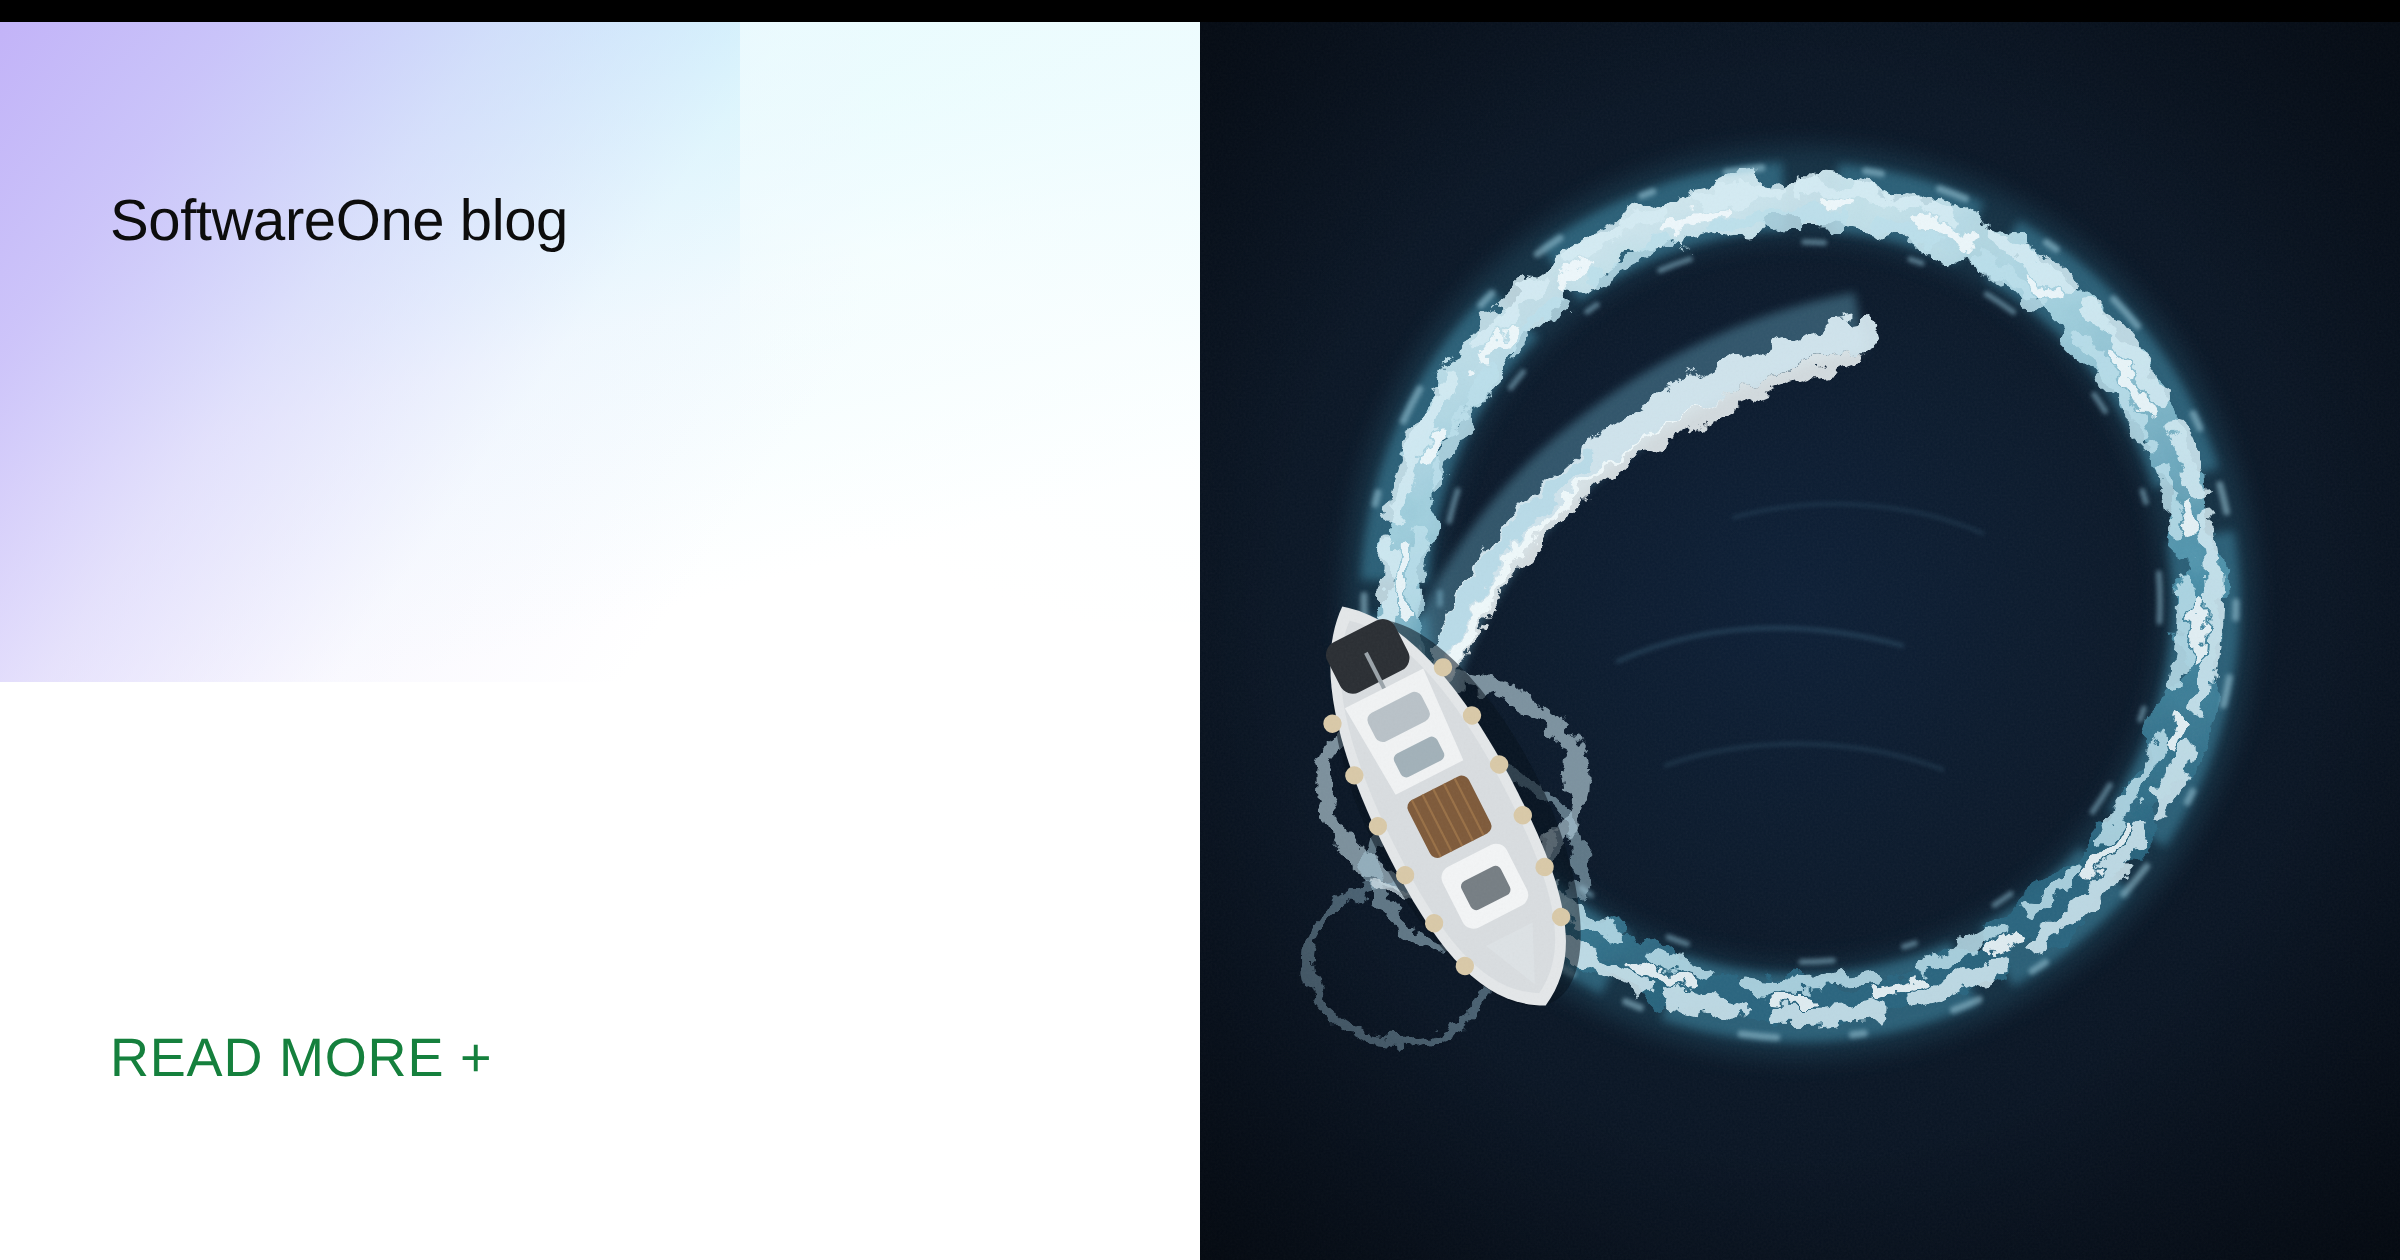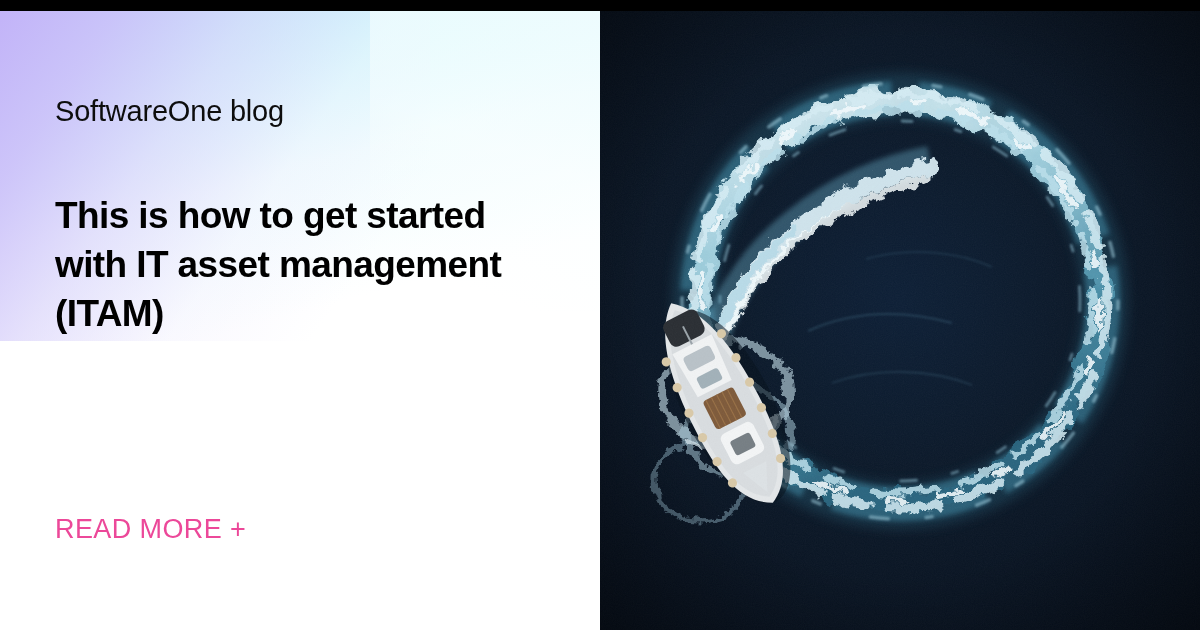--- a/index.html
+++ b/index.html
@@ -85,21 +85,21 @@
     font-weight:700;
     color:#000000;
     line-height:1.33;
     letter-spacing:-0.6px;
   }
 
   .readmore {
     position:absolute; left:55px; top:503px;
     font-size:27px;
     font-weight:400;
-    color:#ec4899;
+    color:#15803d;
     letter-spacing:0.4px;
     text-decoration:none;
     white-space:nowrap;
     cursor:pointer;
   }
 
   
   .photo {
     position:absolute; left:600px; top:11px;
     width:600px; height:619px;
@@ -117,21 +117,20 @@
 
   <div class="left-panel">
     <div class="grad-base"></div>
     <div class="grad-cyan"></div>
     <div class="grad-purple"></div>
     <div class="grad-right-tint"></div>
 
     <div class="panel-content">
       <div class="eyebrow">SoftwareOne blog</div>
 
-      <h1 class="headline">This is how to get started with IT asset management (ITAM)</h1>
 
       <a class="readmore">READ MORE +</a>
     </div>
   </div>
 
   <div class="photo">
     <svg viewBox="0 0 600 619" preserveAspectRatio="xMidYMid slice">
       <defs>
         <radialGradient id="oceanBg" cx="48%" cy="45%" r="78%">
           <stop offset="0%" stop-color="#0E2038"></stop>

